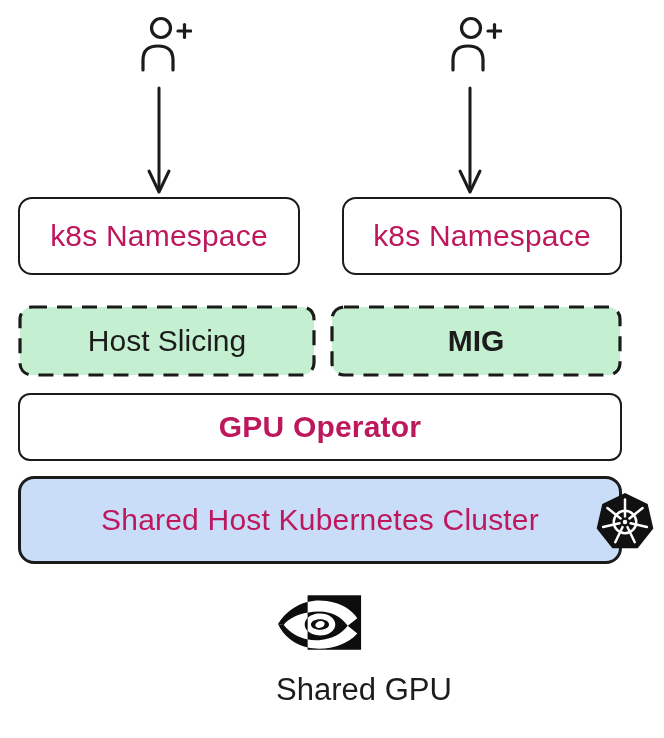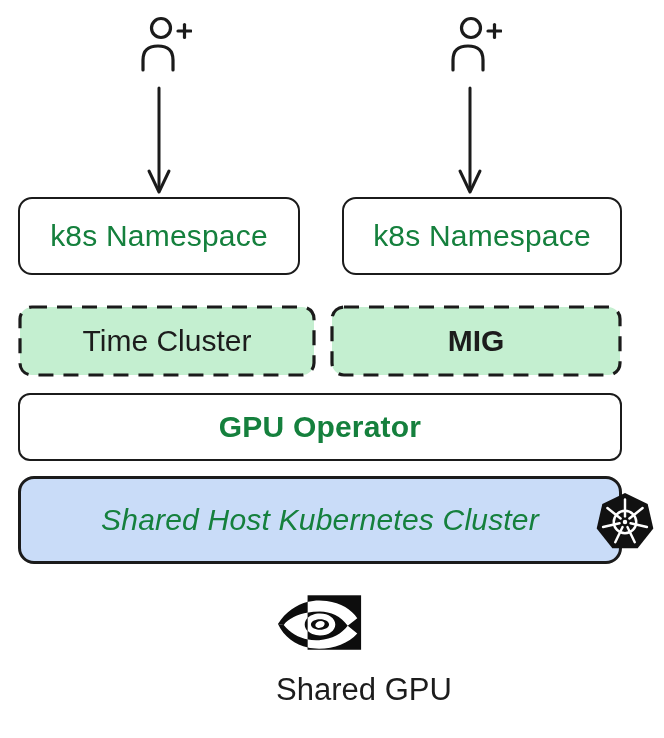--- a/index.html
+++ b/index.html
@@ -3,21 +3,21 @@
 <meta charset="utf-8">
 <style>
   html,body { margin:0; padding:0; background:#ffffff; }
   .stage {
     position:relative; width:664px; height:738px; background:#ffffff;
     font-family:"Liberation Sans", sans-serif; color:#1c1c1c; overflow:hidden;
   }
   .abs { position:absolute; }
   .box {
     position:absolute; display:flex; align-items:center; justify-content:center;
-    box-sizing:border-box; font-size:30px; color:#15803d; letter-spacing:0.2px;
+    box-sizing:border-box; font-size:30px; color:#be185d; letter-spacing:0.2px;
   }
   .box--solid  { background:#ffffff; border:2.5px solid #1b1b1b; border-radius:14px; }
   .box--cluster{ background:#c9dcf8; border:3px solid #1b1b1b; border-radius:16px; }
   .gbox { position:absolute; }
   .gbox .gbox-label {
     position:absolute; inset:0; display:flex; align-items:center; justify-content:center;
     font-size:30px; color:#1c1c1c;
   }
   .gpu-caption {
     position:absolute; left:0; width:664px; text-align:center;
@@ -64,34 +64,34 @@
     <span>k8s Namespace</span>
   </div>
   <div class="box box--solid" style="left:342px; top:197px; width:280px; height:78px;">
     <span>k8s Namespace</span>
   </div>
 
   <div class="gbox" style="left:18px; top:305px; width:298px; height:72px;">
     <svg width="298" height="72" aria-hidden="true">
       <rect x="2" y="2" width="294" height="68" rx="12" fill="#c4efd0" stroke="#1b1b1b" stroke-width="3.2" stroke-dasharray="15 10"></rect>
     </svg>
-    <div class="gbox-label">Time Cluster</div>
+    <div class="gbox-label">Host Slicing</div>
   </div>
   <div class="gbox" style="left:330px; top:305px; width:292px; height:72px;font-weight:bold;">
     <svg width="292" height="72" aria-hidden="true">
       <rect x="2" y="2" width="288" height="68" rx="12" fill="#c4efd0" stroke="#1b1b1b" stroke-width="3.2" stroke-dasharray="15 10"></rect>
     </svg>
     <div class="gbox-label">MIG</div>
   </div>
 
   <div class="box box--solid" style="left:18px; top:393px; width:604px; height:68px; border-radius:12px;font-weight:bold;">
     <span>GPU Operator</span>
   </div>
 
-  <div class="box box--cluster" style="left:18px; top:476px; width:604px; height:88px;font-style:italic;">
+  <div class="box box--cluster" style="left:18px; top:476px; width:604px; height:88px;">
     <span>Shared Host Kubernetes Cluster</span>
   </div>
 
   <svg class="abs" style="left:595px; top:491px;" width="60" height="62" viewBox="0 0 64 66" aria-hidden="true">
     <polygon points="32,2 56.2,13.7 62.2,39.9 45.5,60.9 18.5,60.9 1.8,39.9 7.8,13.7" fill="#111111"></polygon>
     <g stroke="#ffffff" stroke-width="2.6" stroke-linecap="round" fill="none">
       <circle cx="32" cy="33" r="12"></circle>
       <line x1="32" y1="27" x2="32" y2="9"></line>
       <line x1="36.7" y1="29.3" x2="50.8" y2="18"></line>
       <line x1="37.9" y1="34.3" x2="55.4" y2="38.3"></line>

